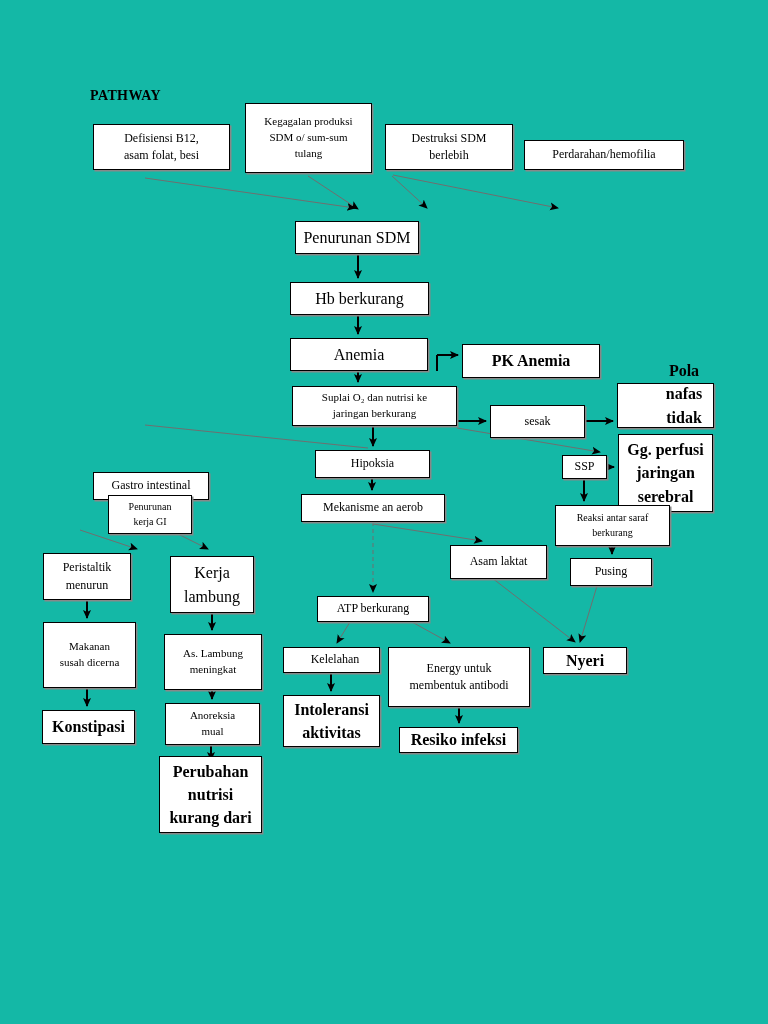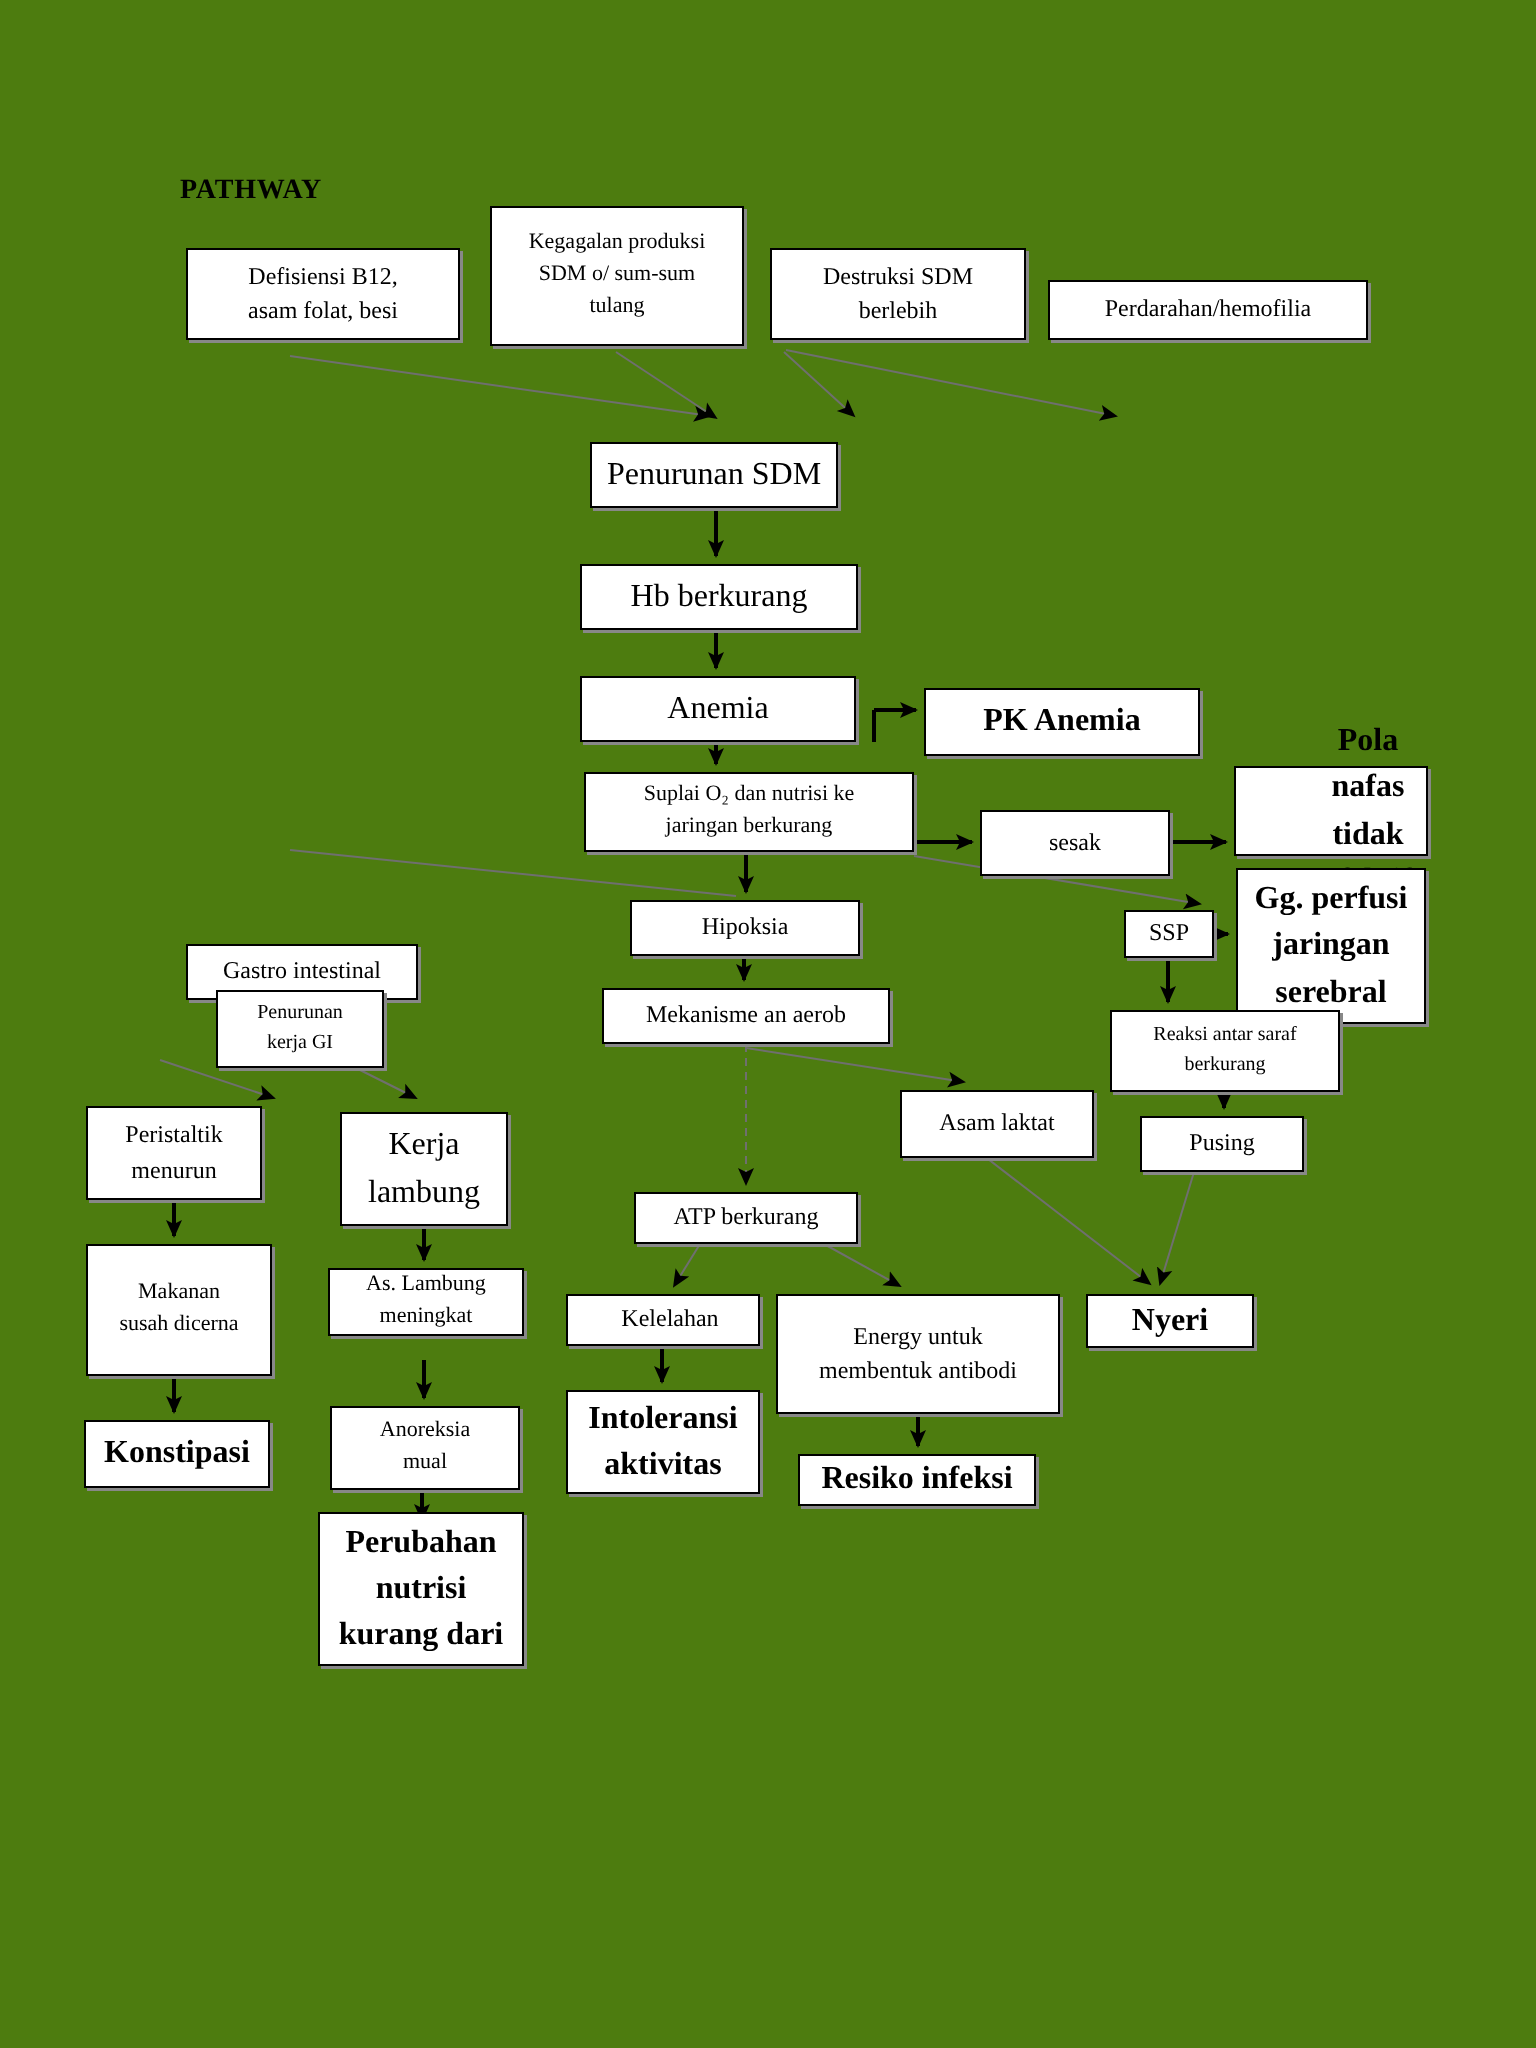--- a/index.html
+++ b/index.html
@@ -1,17 +1,17 @@
 <!DOCTYPE html>
 <html><head>
 <meta charset="utf-8">
 <style>
   html,body{margin:0;padding:0;background:#ffffff;}
   body{font-family:"Liberation Serif", serif;color:#000;}
-  #page{position:relative;width:768px;height:1024px;background:#4d7c0f;overflow:hidden;}
+  #page{position:relative;width:768px;height:1024px;background:#14b8a6;overflow:hidden;}
   #svg-layer{position:absolute;left:0;top:0;width:768px;height:1024px;pointer-events:none;}
   .title{position:absolute;font-family:"Liberation Serif",serif;font-weight:bold;font-size:14px;letter-spacing:.4px;}
   .node{position:absolute;border:1.3px solid #000;background:#fff;box-sizing:border-box;
         display:flex;align-items:center;justify-content:center;text-align:center;
         font-family:"Liberation Serif",serif;line-height:1.45;padding:1px 3px;}
   .node span{display:block;width:100%;}
   .fs11{font-size:11px;}
   .fs12{font-size:12px;}
   .fs13{font-size:16px;}
   .fs10{font-size:10px;}
@@ -129,21 +129,21 @@
       </div>
       <div class="node shadow fs11" style="left: 43px; top: 622px; width: 93px; height: 66px;">
         <span>Makanan<br>susah dicerna</span>
       </div>
       <div class="node shadow fs13 bold" style="left: 42px; top: 710px; width: 93px; height: 34px;">
         <span>Konstipasi</span>
       </div>
       <div class="node shadow fs13" style="left: 170px; top: 556px; width: 84px; height: 57px;">
         <span>Kerja<br>lambung</span>
       </div>
-      <div class="node shadow fs11" style="left: 164px; top: 634px; width: 98px; height: 34px;">
+      <div class="node shadow fs11" style="left: 164px; top: 634px; width: 98px; height: 56px;">
         <span>As. Lambung<br>meningkat</span>
       </div>
       <div class="node shadow fs11" style="left: 165px; top: 703px; width: 95px; height: 42px;">
         <span>Anoreksia<br>mual</span>
       </div>
       <div class="node shadow fs13 bold" style="left: 159px; top: 756px; width: 103px; height: 77px;">
         <span>Perubahan<br>nutrisi<br>kurang dari</span>
       </div>
       <div class="node shadow fs12" style="left: 315px; top: 450px; width: 115px; height: 28px;">
         <span>Hipoksia</span>

